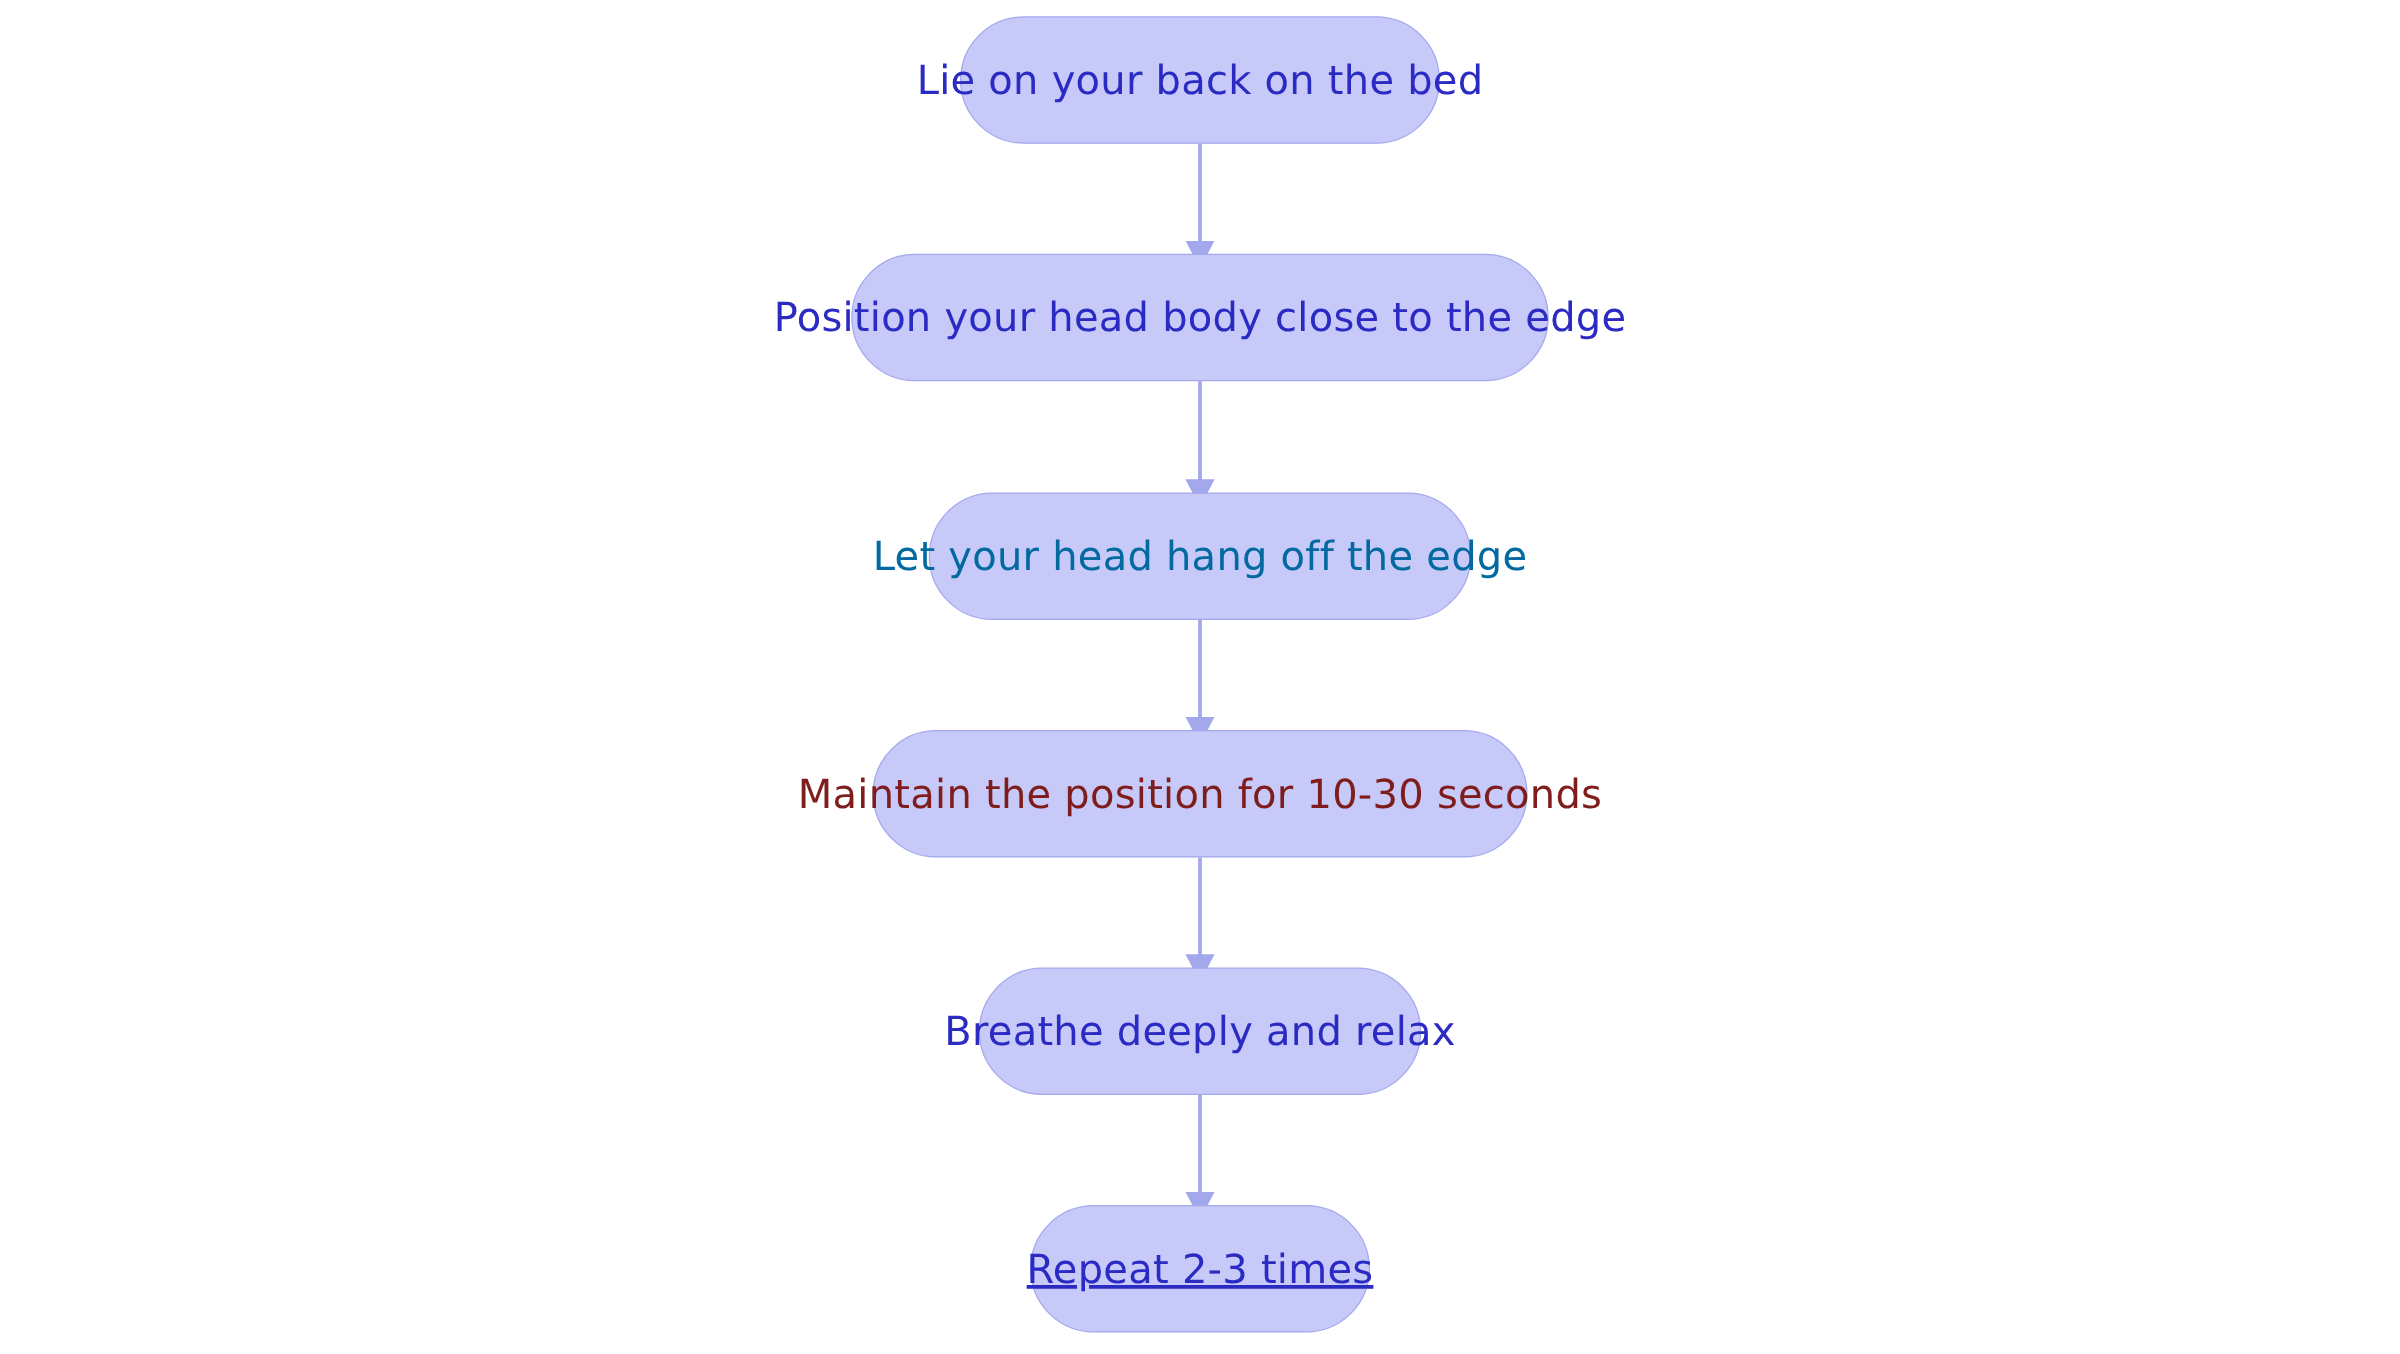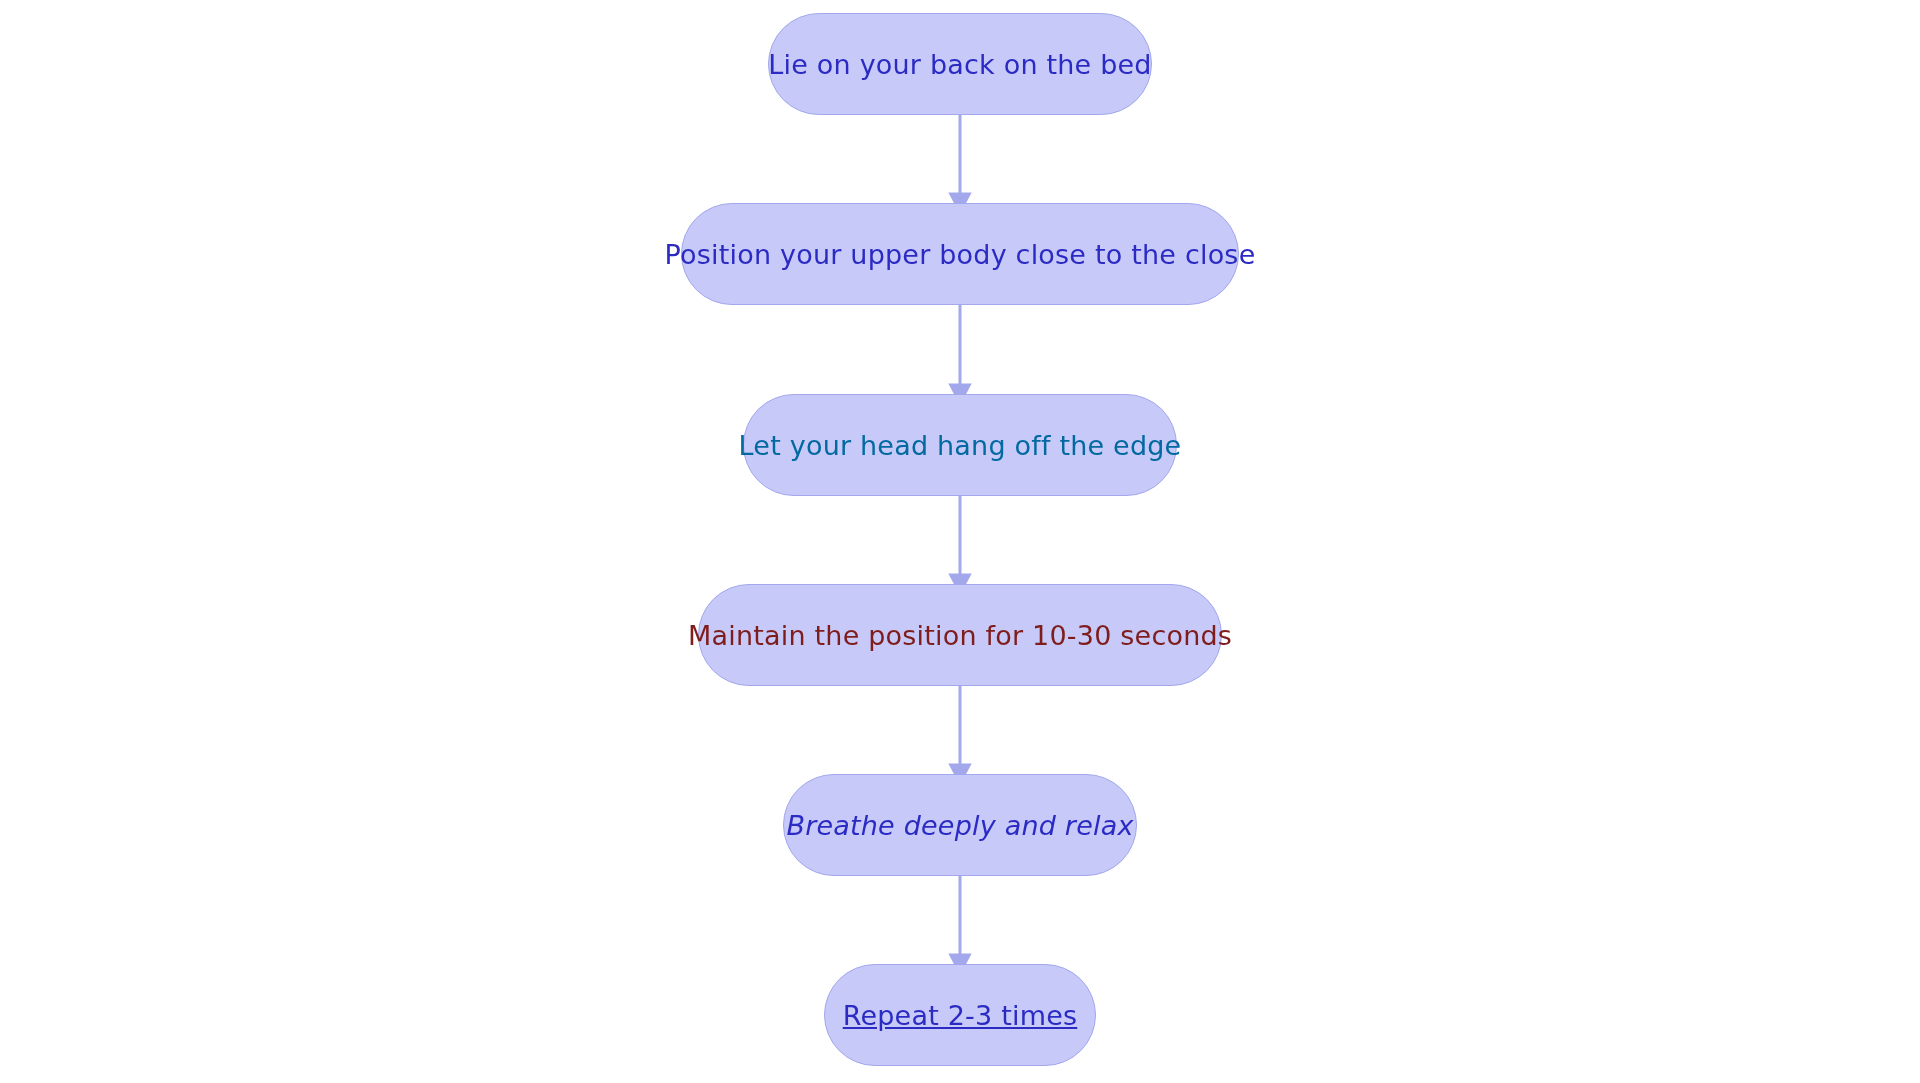--- a/index.html
+++ b/index.html
@@ -39,21 +39,21 @@
     justify-content: center;
     height: 102px;
     border-radius: 51px;
     background: #c7caf9;
     border: 1.3px solid #a3a7ec;
     transform: translateX(-50%);
   }
 
   .node-label {
     color: #2b2bc4;
-    font-size: 27px;
+    font-size: 32px;
     font-weight: 400;
     letter-spacing: 0.2px;
     white-space: nowrap;
     line-height: 1;
     font-family: "DejaVu Sans", "Liberation Sans", sans-serif;
     text-align: right;
   }
 </style>
 </head>
 <body>
@@ -73,29 +73,29 @@
         <line x1="960" y1="686" x2="960" y2="773" stroke="#a3a7ec" stroke-width="3" marker-end="url(#arrowhead)"></line>
         <line x1="960" y1="876" x2="960" y2="963" stroke="#a3a7ec" stroke-width="3" marker-end="url(#arrowhead)"></line>
       </g>
   </svg>
 
   <div id="nodes-group">
       <div class="node" style="left: 960px; top: 13px; width: 384px; background: rgb(199, 202, 249); border-color: rgb(163, 167, 236);">
         <span class="node-label" style="color: rgb(43, 43, 196);">Lie on your back on the bed</span>
       </div>
       <div class="node" style="left: 960px; top: 203px; width: 558px; background: rgb(199, 202, 249); border-color: rgb(163, 167, 236);">
-        <span class="node-label" style="color: rgb(43, 43, 196);">Position your upper body close to the close</span>
+        <span class="node-label" style="color: rgb(43, 43, 196);">Position your head body close to the edge</span>
       </div>
       <div class="node" style="left: 960px; top: 394px; width: 434px; background: rgb(199, 202, 249); border-color: rgb(163, 167, 236);">
         <span class="node-label" style="color: #0369a1;">Let your head hang off the edge</span>
       </div>
       <div class="node" style="left: 960px; top: 584px; width: 524px; background: rgb(199, 202, 249); border-color: rgb(163, 167, 236);">
         <span class="node-label" style="color: #7f1d1d;">Maintain the position for 10-30 seconds</span>
       </div>
       <div class="node" style="left: 960px; top: 774px; width: 354px; background: rgb(199, 202, 249); border-color: rgb(163, 167, 236);">
-        <span class="node-label" style="color: rgb(43, 43, 196); font-style: italic;">Breathe deeply and relax</span>
+        <span class="node-label" style="color: rgb(43, 43, 196);">Breathe deeply and relax</span>
       </div>
       <div class="node" style="left: 960px; top: 964px; width: 272px; background: rgb(199, 202, 249); border-color: rgb(163, 167, 236);">
         <span class="node-label" style="color: rgb(43, 43, 196); text-decoration: underline;">Repeat 2-3 times</span>
       </div>
     </div>
 
 </div>
 
 </body></html>

